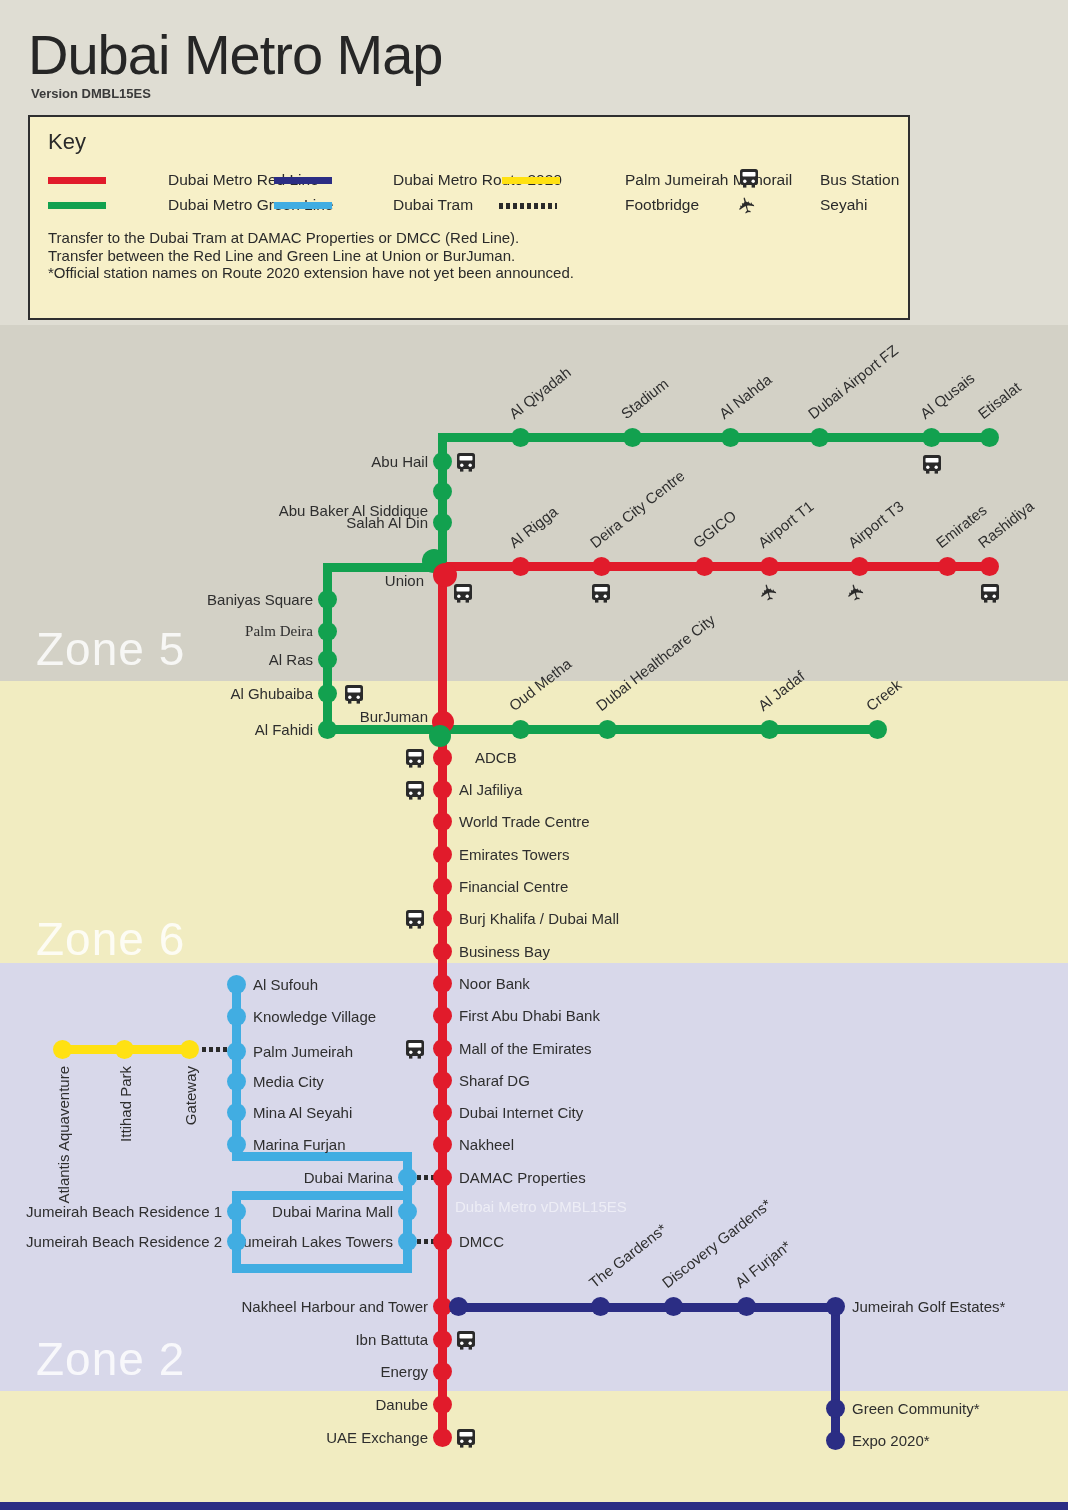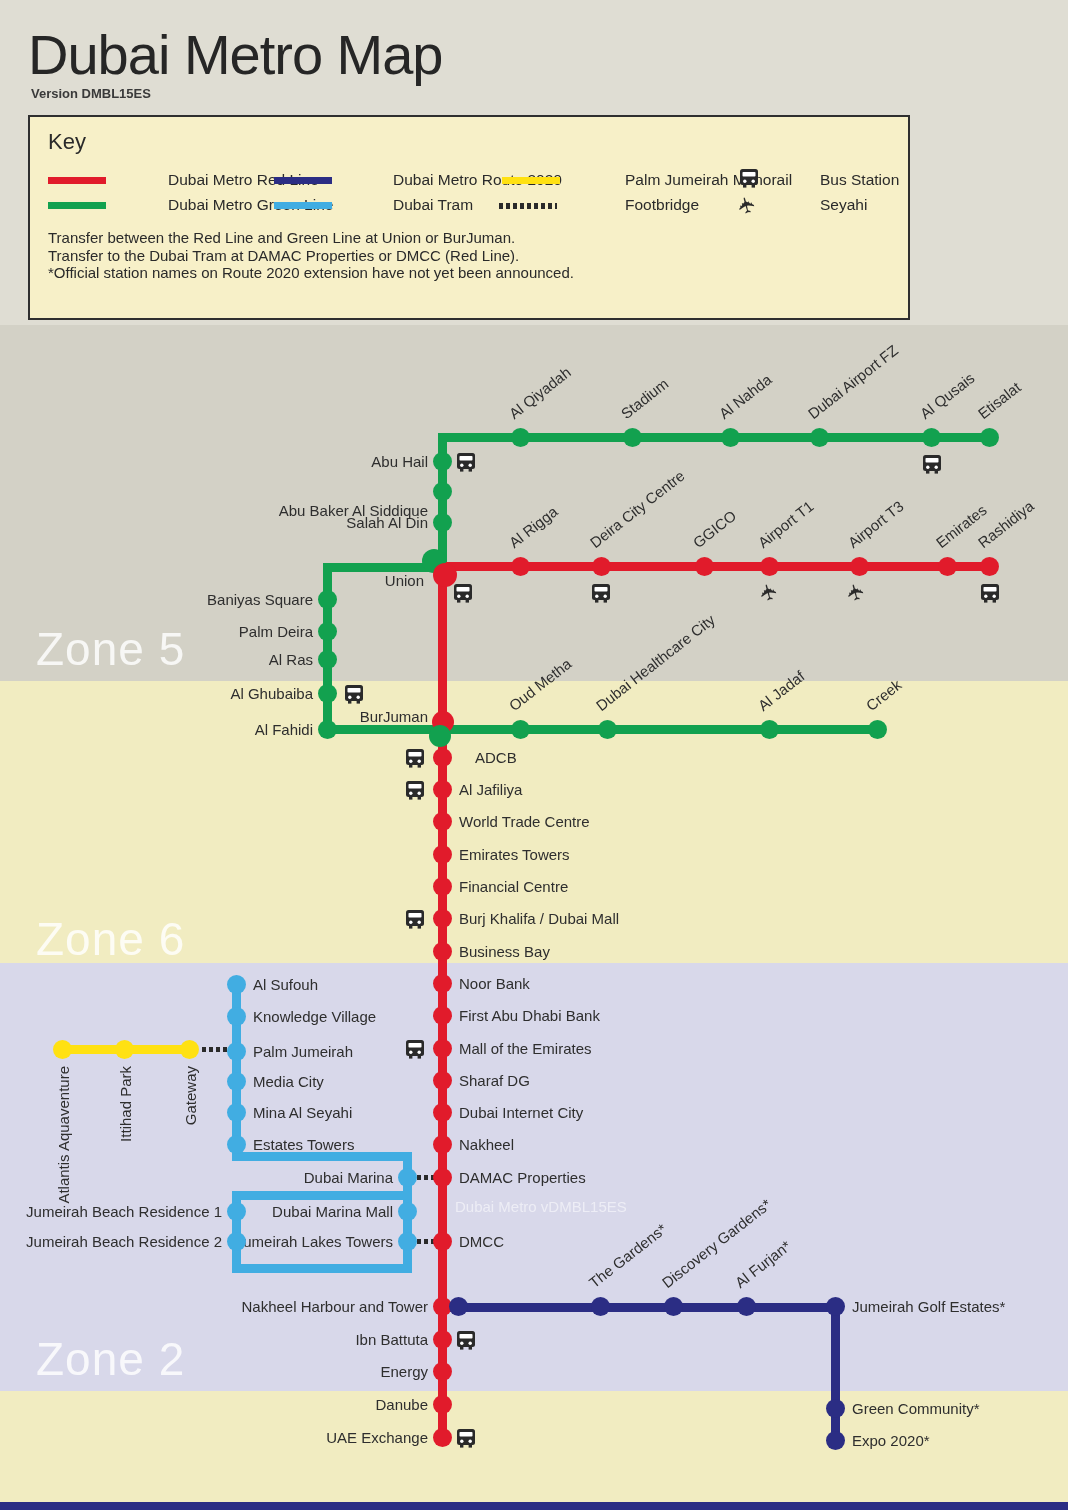--- a/index.html
+++ b/index.html
@@ -86,22 +86,22 @@
     <div class="klabel" style="left:547px;top:54px;">Palm Jumeirah Monorail</div>
     <div class="dashswatch" style="left:469px;top:86px;"></div>
     <div class="klabel" style="left:547px;top:79px;">Footbridge</div>
     <svg class="busic" style="left:708px;top:50px;" viewBox="0 0 22 22">
         <use href="#busglyph"></use>
       </svg>
     <div class="klabel" style="left:742px;top:54px;">Bus Station</div>
     <span class="plane" style="left:708px;top:77px;">✈</span>
     <div class="klabel" style="left:742px;top:79px;">Seyahi</div>
     <div class="notes">
+      <div>Transfer to the Dubai Tram at DAMAC Properties or DMCC (Red Line).</div>
       <div>Transfer between the Red Line and Green Line at Union or BurJuman.</div>
-      <div>Transfer to the Dubai Tram at DAMAC Properties or DMCC (Red Line).</div>
       <div>*Official station names on Route 2020 extension have not yet been announced.</div>
     </div>
   </div>
 
   <div class="seg green" style="left:438px;top:433px;width:556px;height:9px;"></div>
   <div class="seg green" style="left:438px;top:433px;width:9px;height:140px;"></div>
   <div class="seg green" style="left:323px;top:563px;width:121px;height:9px;"></div>
   <div class="seg green" style="left:323px;top:563px;width:9px;height:171px;"></div>
   <div class="seg green" style="left:323px;top:725px;width:555px;height:9px;"></div>
 
@@ -144,21 +144,21 @@
   <span class="dot green" style="left:433px;top:513px;"></span>
   <div class="lbl ll" style="right:640px;top:514px;">Salah Al Din</div>
 
   <span class="dot dot-lg green" style="left:422px;top:549px;"></span>
   <span class="dot dot-lg red" style="left:433px;top:563px;"></span>
   <div class="lbl ll" style="right:644px;top:572px;">Union</div>
 
   <span class="dot green" style="left:318px;top:590px;"></span>
   <div class="lbl ll" style="right:755px;top:591px;">Baniyas Square</div>
   <span class="dot green" style="left:318px;top:622px;"></span>
-  <div class="lbl ll" style="right:755px;top:623px;">Palm Deira</div>
+  <div class="lbl ll" style="right:755px;top:623px;font-family:Liberation Serif, serif;">Palm Deira</div>
   <span class="dot green" style="left:318px;top:650px;"></span>
   <div class="lbl ll" style="right:755px;top:651px;">Al Ras</div>
   <span class="dot green" style="left:318px;top:684px;"></span>
   <div class="lbl ll" style="right:755px;top:685px;">Al Ghubaiba</div>
   <span class="dot green" style="left:318px;top:720px;"></span>
   <div class="lbl ll" style="right:755px;top:721px;">Al Fahidi</div>
 
   <span class="dot dot-md red" style="left:432px;top:711px;"></span>
   <span class="dot dot-md green" style="left:429px;top:725px;"></span>
   <div class="lbl ll" style="right:640px;top:708px;">BurJuman</div>
@@ -246,21 +246,21 @@
   <div class="lbl" style="left:253px;top:976px;">Al Sufouh</div>
   <span class="dot tram" style="left:227px;top:1007px;"></span>
   <div class="lbl" style="left:253px;top:1008px;">Knowledge Village</div>
   <span class="dot tram" style="left:227px;top:1042px;"></span>
   <div class="lbl" style="left:253px;top:1043px;">Palm Jumeirah</div>
   <span class="dot tram" style="left:227px;top:1072px;"></span>
   <div class="lbl" style="left:253px;top:1073px;">Media City</div>
   <span class="dot tram" style="left:227px;top:1103px;"></span>
   <div class="lbl" style="left:253px;top:1104px;">Mina Al Seyahi</div>
   <span class="dot tram" style="left:227px;top:1135px;"></span>
-  <div class="lbl" style="left:253px;top:1136px;">Estates Towers</div>
+  <div class="lbl" style="left:253px;top:1136px;">Marina Furjan</div>
   <span class="dot tram" style="left:398px;top:1168px;"></span>
   <div class="lbl ll" style="right:675px;top:1169px;">Dubai Marina</div>
   <span class="dot tram" style="left:398px;top:1202px;"></span>
   <div class="lbl ll" style="right:675px;top:1203px;">Dubai Marina Mall</div>
   <span class="dot tram" style="left:398px;top:1232px;"></span>
   <div class="lbl ll" style="right:675px;top:1233px;">Jumeirah Lakes Towers</div>
   <span class="dot tram" style="left:227px;top:1202px;"></span>
   <div class="lbl ll" style="right:846px;top:1203px;">Jumeirah Beach Residence 1</div>
   <span class="dot tram" style="left:227px;top:1232px;"></span>
   <div class="lbl ll" style="right:846px;top:1233px;">Jumeirah Beach Residence 2</div>

